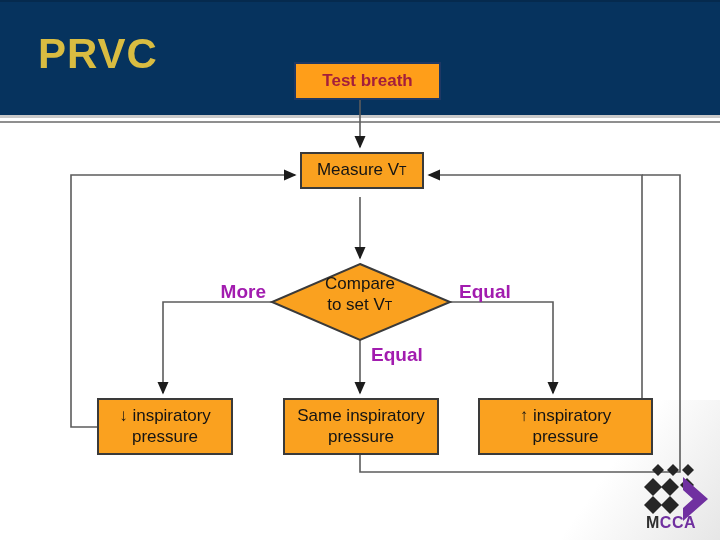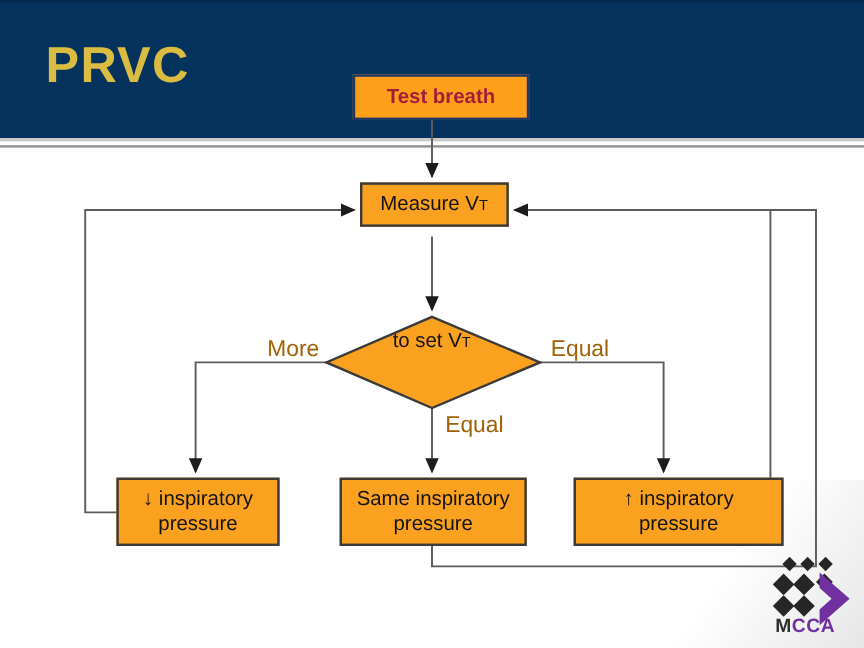--- a/index.html
+++ b/index.html
@@ -36,21 +36,21 @@
   .box-test{left:294px;top:62px;width:147px;height:38px;}
   .box-measure{left:300px;top:152px;width:124px;height:37px;}
   .box-decrease{left:97px;top:398px;width:136px;height:57px;}
   .box-same{left:283px;top:398px;width:156px;height:57px;}
   .box-increase{left:478px;top:398px;width:175px;height:57px;}
   .vt-sub{font-size:0.72em;letter-spacing:.5px;}
   .diamond-text{
     position:absolute;z-index:2;left:298px;top:273px;width:124px;
     font-size:17px;line-height:1.25;color:#141414;text-align:center;
   }
-  .branch-label{position:absolute;z-index:2;font-size:19px;color:#a16207;}
+  .branch-label{position:absolute;z-index:2;font-size:19px;color:#a21caf;font-weight:bold;}
   .label-more{left:200px;top:281px;width:66px;text-align:right;}
   .label-less{left:459px;top:281px;width:70px;text-align:left;}
   .label-equal{left:371px;top:344px;width:80px;text-align:left;}
   .logo-text{position:absolute;left:646px;top:514px;z-index:3;font-size:16px;font-weight:bold;letter-spacing:.5px;}
   .logo-text .m{color:#2f2f2f;}
   .logo-text .cca{color:#7030a0;}
 </style>
 </head>
 <body>
 
@@ -98,20 +98,21 @@
 
   <div class="start-box box-test">
     <span>Test breath</span>
   </div>
 
   <div class="fbox box-measure">
     <span class="line"><span>Measure V</span><span class="vt-sub">T</span></span>
   </div>
 
   <div class="diamond-text">
+    <div>Compare</div>
     <div><span>to set V</span><span class="vt-sub">T</span></div>
   </div>
 
   <div class="branch-label label-more">More</div>
   <div class="branch-label label-less">Equal</div>
   <div class="branch-label label-equal">Equal</div>
 
   <div class="fbox box-decrease">
     <span class="line">↓ inspiratory</span>
     <span class="line">pressure</span>

